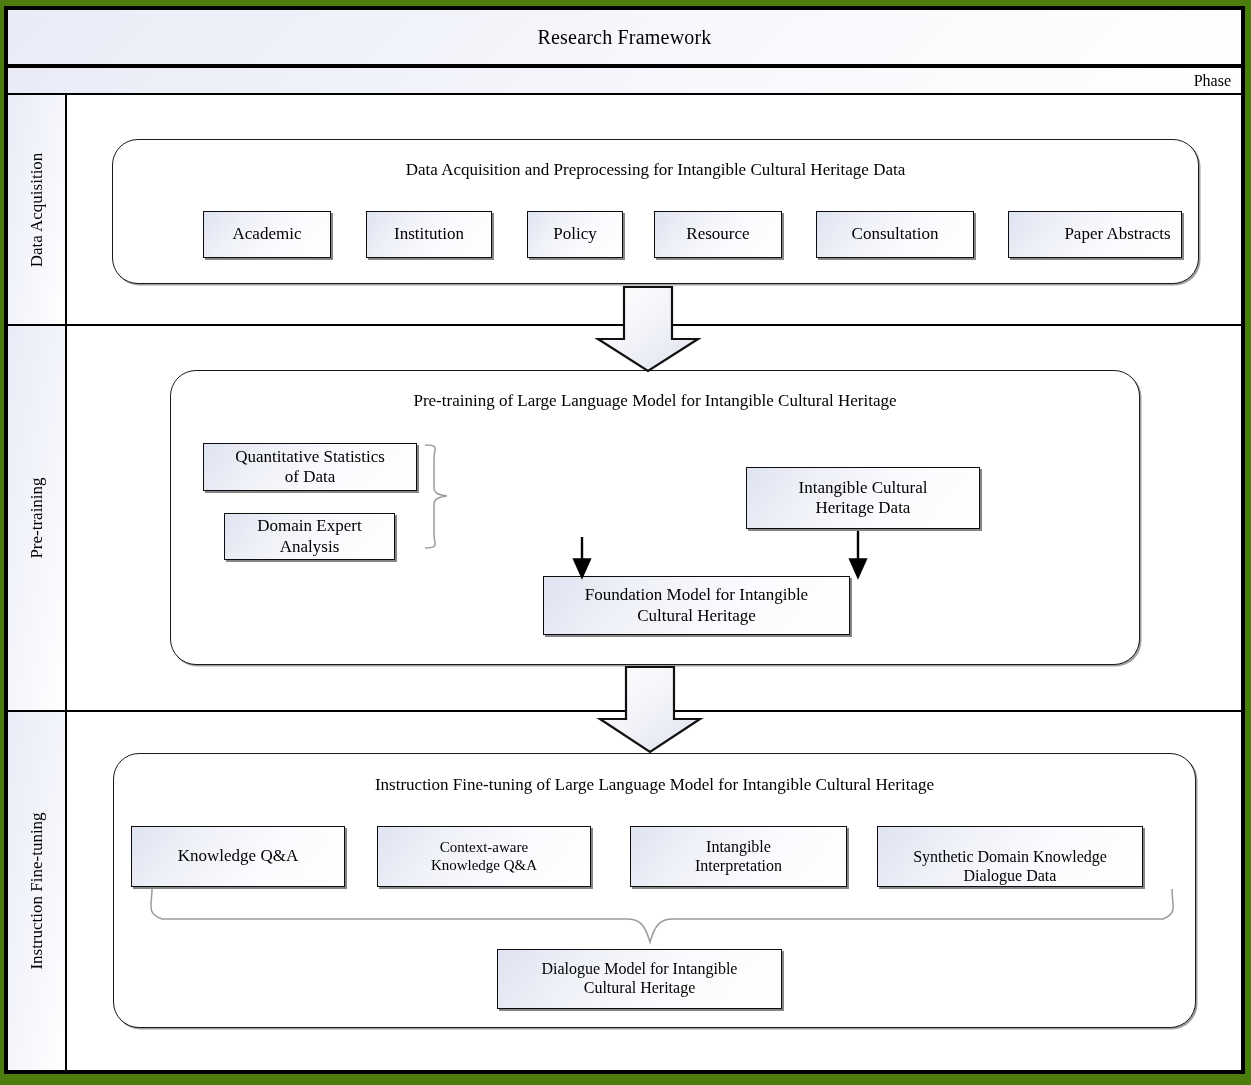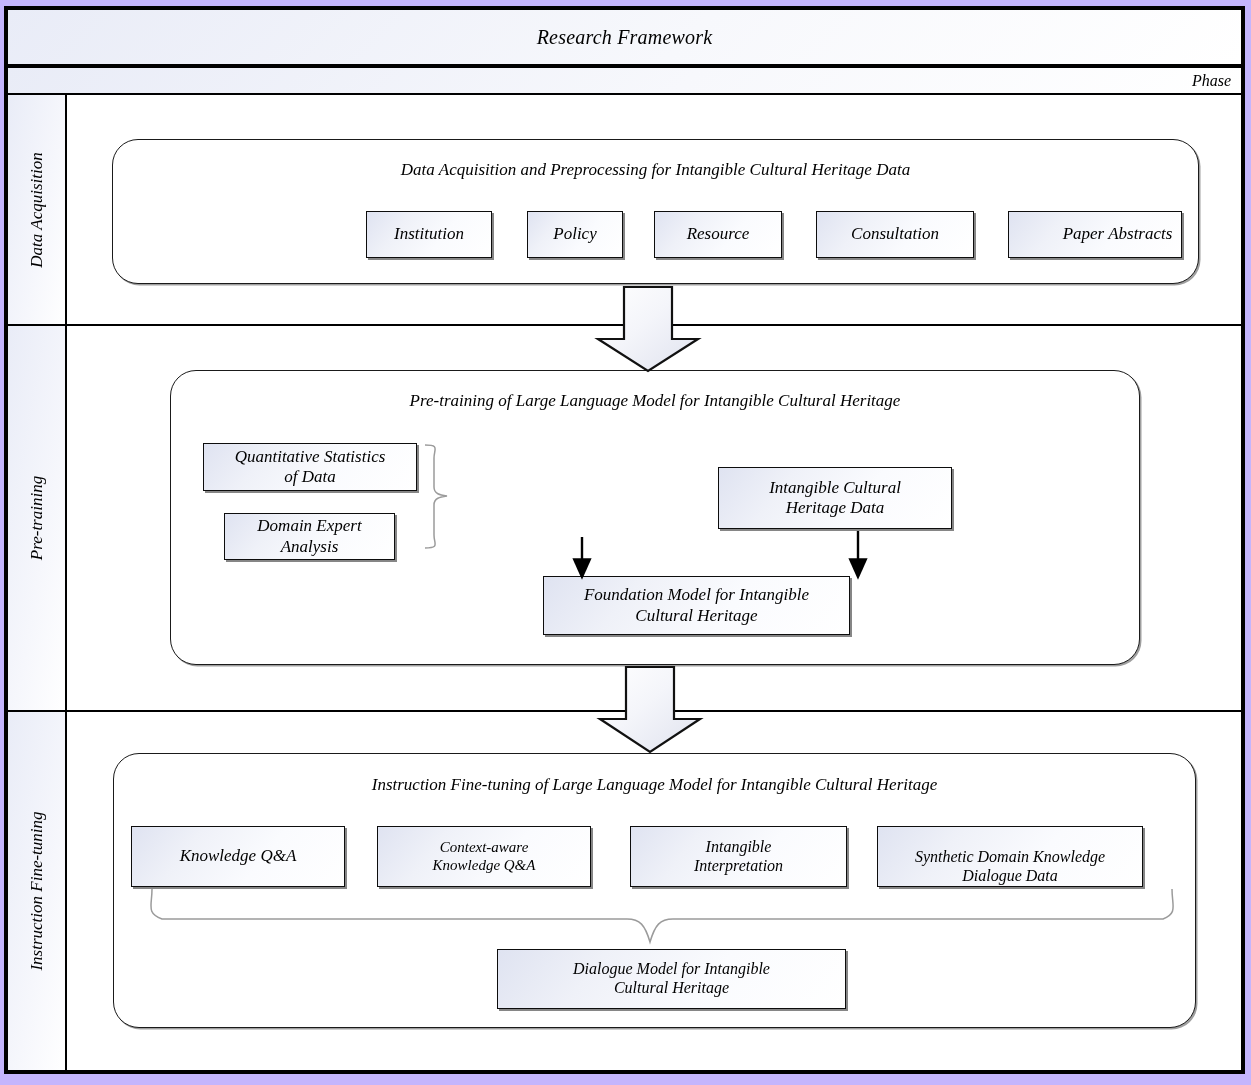--- a/index.html
+++ b/index.html
@@ -1,18 +1,18 @@
 <!DOCTYPE html>
 <html><head>
 <meta charset="utf-8">
 <style>
   html,body{margin:0;padding:0;background:#ffffff;}
   body{font-family:"Liberation Serif","DejaVu Serif",serif;color:#000;}
 
-  #canvas{position:relative;width:1251px;height:1085px;overflow:hidden;background:#c4b5fd;font-style:italic;}
+  #canvas{position:relative;width:1251px;height:1085px;overflow:hidden;background:#4d7c0f;}
 
   
   .outer-frame{
     position:absolute;left:4px;top:6px;width:1241px;height:1068px;
     border:2px solid #000;box-sizing:border-box;
   }
 
   
   .banner{
     position:absolute;box-sizing:border-box;
@@ -92,20 +92,23 @@
 
   <div class="phase-label" style="top:95px;height:231px;">
     <span class="vtxt">Data Acquisition</span>
   </div>
   <div class="phase-cell" style="left:67px;top:95px;width:1176px;height:231px;"></div>
 
   <div class="round-box" style="left:112px;top:139px;width:1087px;height:145px;">
     <div class="rb-title" style="top:20px;">Data Acquisition and Preprocessing for Intangible Cultural Heritage Data</div>
   </div>
 
+  <div class="node fs17" style="left:203px;top:211px;width:128px;height:47px;">
+    <span class="nl">Academic</span>
+  </div>
   <div class="node fs17" style="left:366px;top:211px;width:126px;height:47px;">
     <span class="nl">Institution</span>
   </div>
   <div class="node fs17" style="left:527px;top:211px;width:96px;height:47px;">
     <span class="nl">Policy</span>
   </div>
   <div class="node fs17" style="left:816px;top:211px;width:158px;height:47px;">
     <span class="nl">Consultation</span>
   </div>
   <div class="node fs17" style="left:654px;top:211px;width:128px;height:47px;">
@@ -132,21 +135,21 @@
   </div>
 
   <div class="node fs17" style="left:224px;top:513px;width:171px;height:47px;">
     <span>
       <span class="nl">Domain Expert</span>
       <span class="nl">Analysis</span>
     </span>
   </div>
 
 
-  <div class="node fs17" style="left:718px;top:467px;width:234px;height:62px;">
+  <div class="node fs17" style="left:746px;top:467px;width:234px;height:62px;">
     <span>
       <span class="nl">Intangible Cultural</span>
       <span class="nl">Heritage Data</span>
     </span>
   </div>
 
   <div class="node fs17" style="left:543px;top:576px;width:307px;height:59px;">
     <span>
       <span class="nl">Foundation Model for Intangible</span>
       <span class="nl">Cultural Heritage</span>
@@ -182,21 +185,21 @@
     </span>
   </div>
 
   <div class="node fs16" style="left:877px;top:826px;width:266px;height:61px;align-items:flex-end;">
     <span>
       <span class="nl">Synthetic Domain Knowledge</span>
       <span class="nl">Dialogue Data</span>
     </span>
   </div>
 
-  <div class="node fs16" style="left:497px;top:949px;width:349px;height:60px;">
+  <div class="node fs16" style="left:497px;top:949px;width:285px;height:60px;">
     <span>
       <span class="nl">Dialogue Model for Intangible</span>
       <span class="nl">Cultural Heritage</span>
     </span>
   </div>
 
   <svg class="ovl" viewBox="0 0 1251 1085">
     <defs>
       <linearGradient id="arrGrad" x1="0" y1="0" x2="1" y2="1">
         <stop offset="0%" stop-color="#ffffff"></stop>

